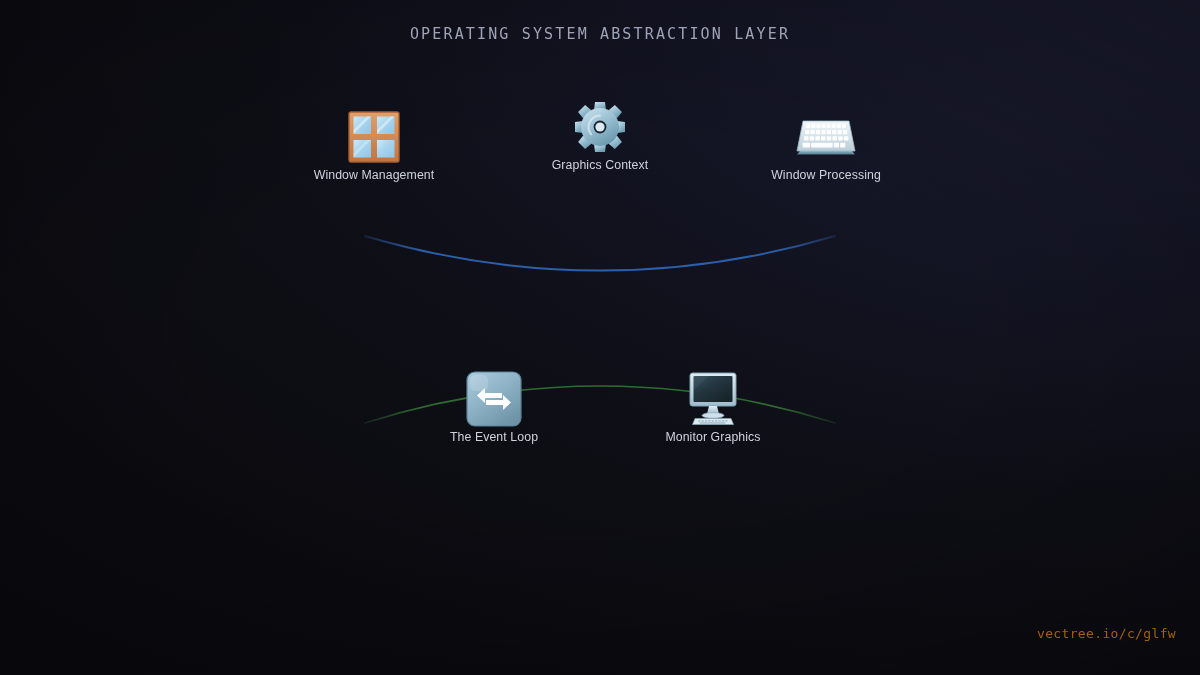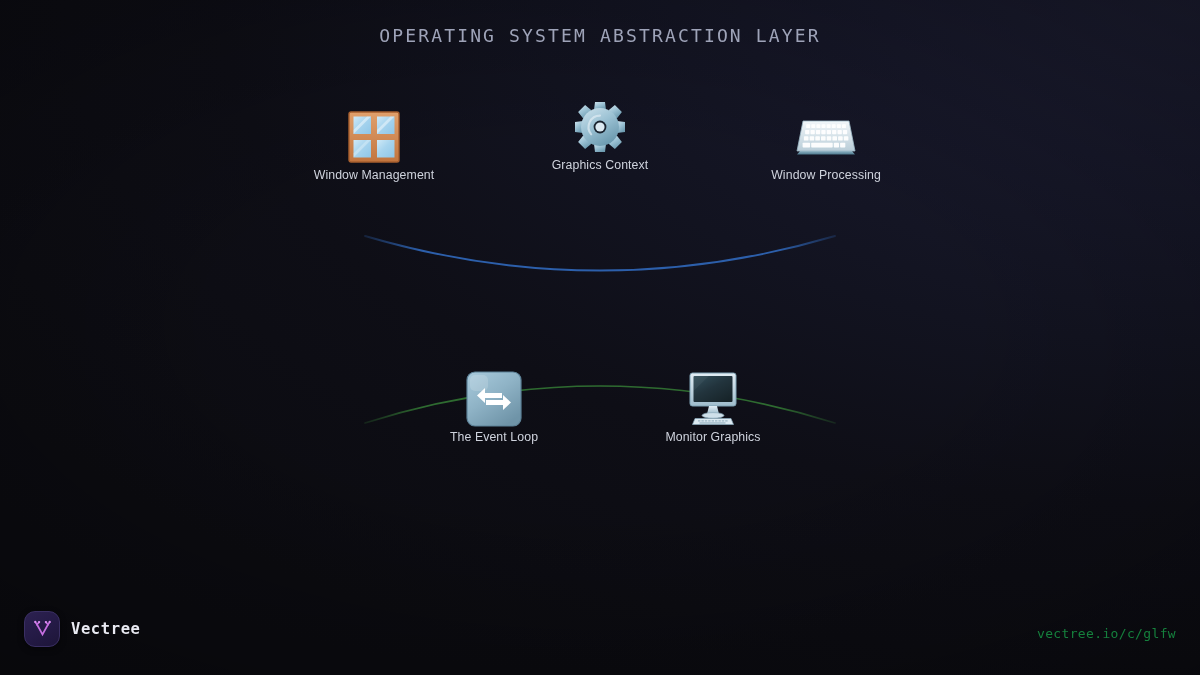--- a/index.html
+++ b/index.html
@@ -40,21 +40,21 @@
   }
 
   
   #title {
     position: absolute;
     top: 25px;
     left: 0;
     width: 1200px;
     text-align: center;
     font-family: "DejaVu Sans Mono", "Liberation Mono", monospace;
-    font-size: 18px;
+    font-size: 15px;
     letter-spacing: 2.15px;
     color: #9ea3b8;
     white-space: pre;
   }
 
   
   #curves {
     position: absolute;
     inset: 0;
     pointer-events: none;
@@ -117,21 +117,21 @@
     color: #ffffff;
     letter-spacing: 1.2px;
     line-height: 1;
   }
   #site-url {
     position: absolute;
     right: 24px;
     bottom: 34px;
     font-family: "DejaVu Sans Mono", "Liberation Mono", monospace;
     font-size: 13px;
-    color: #15803d;
+    color: #a16207;
     letter-spacing: 0.35px;
   }
 </style>
 </head>
 <body>
 
 <div id="bg"></div>
 <div id="bg-vignette"></div>
 
 <div id="title">OPERATING SYSTEM ABSTRACTION LAYER</div>
@@ -316,35 +316,15 @@
         <rect x="37.8" y="49.1" width="2.4" height="1.5"></rect>
         <rect x="41.2" y="49.1" width="2.4" height="1.5"></rect>
         <rect x="15.5" y="51.2" width="26" height="1.5"></rect>
       </g>
     </svg>
   </div>
   <div class="caption">Monitor Graphics</div>
 </div>
 
 <div id="brand">
-  <div id="brand-row">
-    <div id="logo-mark">
-      <svg width="21" height="21" viewBox="0 0 21 21">
-        <g stroke="#c56ee0" stroke-width="1.7" fill="none" stroke-linecap="round">
-          <path d="M5 5.5 L10.5 15.5 L16 5.5"></path>
-          <path d="M5 5.5 L3.4 3.2"></path>
-          <path d="M5 5.5 L6.9 3.4"></path>
-          <path d="M16 5.5 L17.6 3.2"></path>
-          <path d="M16 5.5 L14.1 3.4"></path>
-        </g>
-        <g fill="#d98cf0">
-          <circle cx="3.3" cy="2.9" r="1.15"></circle>
-          <circle cx="7.1" cy="3.1" r="1.15"></circle>
-          <circle cx="17.7" cy="2.9" r="1.15"></circle>
-          <circle cx="13.9" cy="3.1" r="1.15"></circle>
-        </g>
-      </svg>
-    </div>
-    <div id="brand-name">Vectree</div>
-  </div>
 </div>
 
 <div id="site-url">vectree.io/c/glfw</div>
 
 </body></html>

